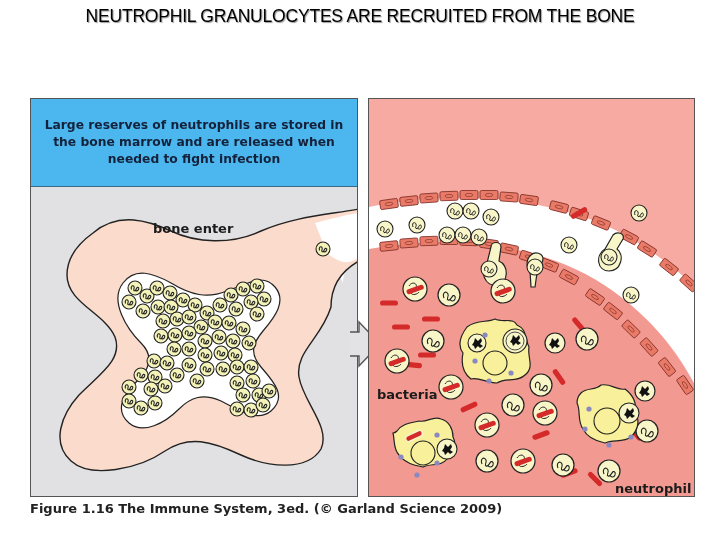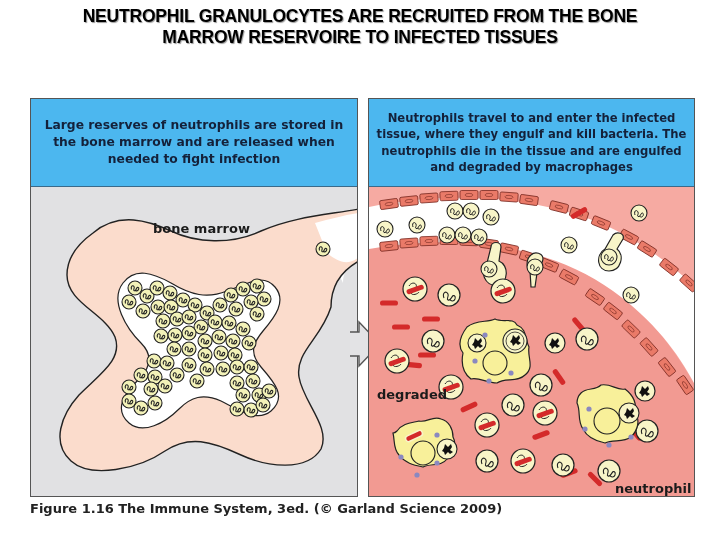--- a/index.html
+++ b/index.html
@@ -1,34 +1,33 @@
 <!DOCTYPE html>
 <html><head>
 <meta charset="utf-8">
 <style>
   html,body{margin:0;padding:0;background:#ffffff;}
   body{width:720px;height:540px;position:relative;overflow:hidden;font-family:"DejaVu Sans",sans-serif;}
-  .title{position:absolute;left:0;top:6px;width:720px;text-align:center;font-family:"Liberation Sans",sans-serif;font-weight:bold;font-size:17.5px;line-height:21px;color:#000;text-shadow:1px 1px 1px #9a9a9a;letter-spacing:-0.2px;}
+  .title{position:absolute;left:0;top:6px;width:720px;text-align:center;font-family:"Liberation Sans",sans-serif;font-weight:normal;font-size:17.5px;line-height:21px;color:#000;text-shadow:1px 1px 1px #9a9a9a;letter-spacing:-0.2px;}
   .panel{position:absolute;top:98px;height:399px;border:1.5px solid #555;box-sizing:border-box;overflow:hidden;}
   .panel-left{left:30px;width:328px;background:#e1e1e3;}
   .panel-right{left:368px;width:327px;background:#f6aaa2;}
   .panel-header{position:absolute;left:0;top:0;width:100%;height:88px;background:#4cb7ef;border-bottom:1.5px solid #3a6a8a;box-sizing:border-box;display:flex;align-items:center;justify-content:center;text-align:center;font-family:"DejaVu Sans",sans-serif;font-weight:bold;color:#14213a;}
   .panel-left .panel-header{font-size:12.3px;line-height:17px;padding:0 8px;}
   .panel-right .panel-header{font-size:11.6px;line-height:16.5px;padding:0 4px;}
   .art{position:absolute;left:0;top:88px;}
   .label{position:absolute;font-family:"DejaVu Sans",sans-serif;font-weight:bold;color:#1b1b1b;font-size:13px;white-space:nowrap;}
   .arrow{position:absolute;left:350px;top:318px;}
   .caption{position:absolute;left:30px;top:501px;font-family:"DejaVu Sans",sans-serif;font-weight:bold;font-size:13px;color:#222;}
 </style>
 </head>
 <body>
 
 <div class="title">
   <div>NEUTROPHIL GRANULOCYTES ARE RECRUITED FROM THE BONE</div>
-  <div>MARROW RESERVOIRE TO INFECTED TISSUES</div>
 </div>
 
 <div class="panel panel-left">
   <div class="panel-header">Large reserves of neutrophils are stored in the bone marrow and are released when needed to fight infection</div>
   <svg class="art" width="328" height="311" viewBox="0 0 328 311">
     <defs>
       <g id="ncell">
         <circle r="7" fill="#f3f2b8" stroke="#222" stroke-width="1.1"></circle>
         <path d="M-3.5,1.5 c-1,-3 1,-5 2.5,-3 c1,1.5 -1,3 0,4 c1,1 2,-1 2.5,-2 c1,-2 3,-1 2,1 c-0.8,1.6 -2.6,1.8 -3.2,0.5" fill="none" stroke="#222" stroke-width="1.1"></path>
       </g>
@@ -102,29 +101,28 @@
         <use href="#ncell" x="228" y="208"></use>
         <use href="#ncell" x="238" y="204"></use>
       <use href="#ncell" x="98" y="214"></use>
         <use href="#ncell" x="110" y="221"></use>
         <use href="#ncell" x="124" y="216"></use>
       <use href="#ncell" x="206" y="222"></use>
         <use href="#ncell" x="220" y="223"></use>
         <use href="#ncell" x="232" y="218"></use>
     </g>
   </svg>
-  <div class="label" style="left:122px;top:122px;">bone marrow</div>
+  <div class="label" style="left:122px;top:122px;">bone enter</div>
 </div>
 
 <svg class="arrow" width="32" height="52" viewBox="0 0 32 52">
   <path d="M0,14 L9,14 L9,4 L30,26 L9,48 L9,38 L0,38" fill="#e3e3e5" stroke="#555" stroke-width="1.4"></path>
 </svg>
 
 <div class="panel panel-right">
-  <div class="panel-header">Neutrophils travel to and enter the infected tissue, where they engulf and kill bacteria. The neutrophils die in the tissue and are engulfed and degraded by macrophages</div>
   <svg class="art" width="327" height="311" viewBox="0 0 327 311">
     <defs>
       <g id="rcell">
         <circle r="11" fill="#f8f5c8" stroke="#222" stroke-width="1.2"></circle>
         <path d="M-5,3 c-2,-5 2,-8 4,-4 c1,3 -2,5 0,6 c2,1 3,-2 4,-3 c1.5,-3 4,-1 3,2 c-1,2.5 -4,2.5 -5,0.6" fill="none" stroke="#222" stroke-width="1.1"></path>
       </g>
       <g id="vcell">
         <circle r="8" fill="#f8f5c8" stroke="#222" stroke-width="1.1"></circle>
         <path d="M-4,2 c-1.5,-4 1.5,-6 3,-3 c1,2 -1.5,4 0,4.5 c1.5,0.8 2.5,-1.5 3,-2.5 c1,-2 3,-0.8 2.2,1.5 c-0.8,2 -3,2 -3.8,0.5" fill="none" stroke="#222" stroke-width="1"></path>
       </g>
@@ -277,18 +275,18 @@
         <circle cx="22" cy="0" r="10" fill="#f8f5c8" stroke="#222" stroke-width="1.1"></circle>
         <path d="M20,-5 l3,3 l3,-3 l1,3 l-2,3 l3,2 l-3,2 l-2,-2 l-3,3 l-1,-3 l-2,-1 l2,-3 z" fill="#111"></path>
         <rect x="-20" y="-16" width="18" height="6" rx="3" fill="#d42a2a" stroke="#f8f5c8" stroke-width="1.5" transform="rotate(-25 -11 -13)"></rect>
         <circle cx="-24" cy="8" r="2.6" fill="#8a88c0"></circle>
           <circle cx="12" cy="-14" r="2.6" fill="#8a88c0"></circle>
         <circle cx="12" cy="14" r="2.6" fill="#8a88c0"></circle>
           <circle cx="-8" cy="26" r="2.6" fill="#8a88c0"></circle>
       </g>
     </g>
   </svg>
-  <div class="label" style="left:8px;top:288px;">degraded</div>
+  <div class="label" style="left:8px;top:288px;">bacteria</div>
   <div class="label" style="left:68px;top:396px;">macrophage</div>
   <div class="label" style="left:246px;top:382px;text-align:right;">neutrophil</div>
 </div>
 
 <div class="caption">Figure 1.16 The Immune System, 3ed. (© Garland Science 2009)</div>
 
 </body></html>

